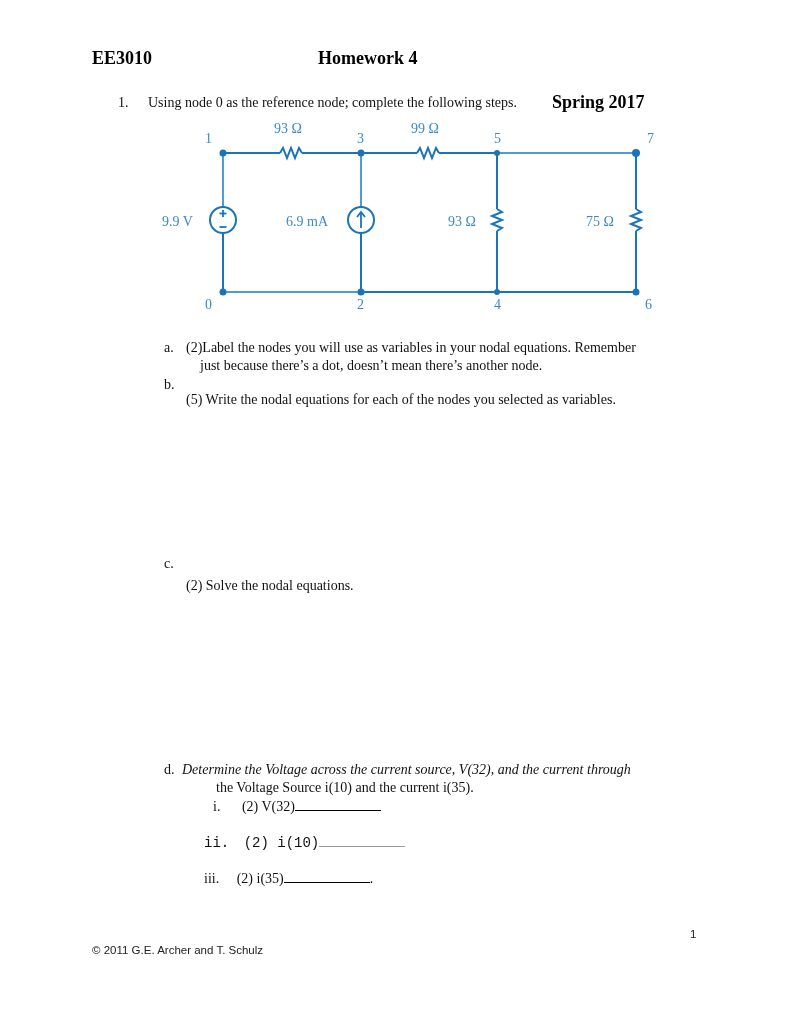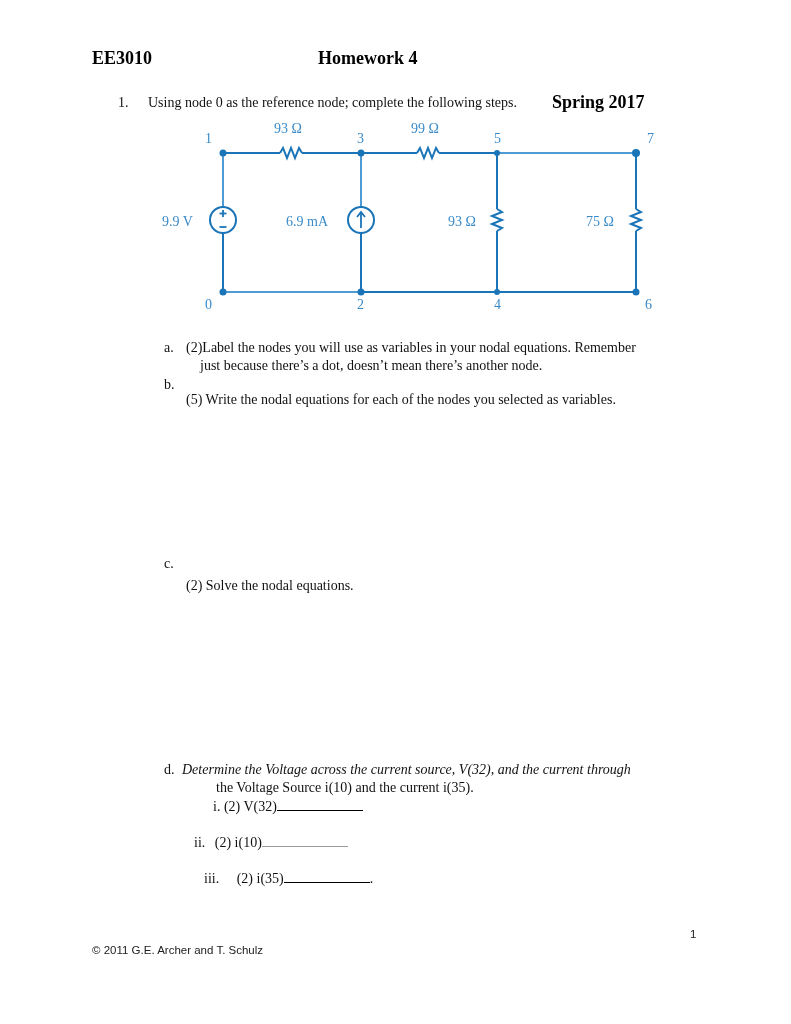--- a/index.html
+++ b/index.html
@@ -102,23 +102,23 @@
 
 <div class="abs body-text" style="left:164px; top:555px;">c.</div>
 <div class="abs body-text" style="left:186px; top:577px;">(2) Solve the nodal equations.</div>
 
 <div class="abs body-text" style="left:164px; top:761px;">d.</div>
 <div class="abs body-text" style="left:182px; top:761px;font-style:italic;">Determine the Voltage across the current source, V(32), and the current through</div>
 <div class="abs body-text" style="left:204px; top:779px;margin-left:12px;">the Voltage Source i(10) and the current i(35).</div>
 
 <div class="abs body-text" style="left:213px; top:798px;">
   <span>i.</span>
-  <span style="margin-left:0;">(2) V(32)</span><span class="blank" style="width:86px;"></span><span></span>
+  <span style="margin-left:18px;">(2) V(32)</span><span class="blank" style="width:86px;"></span><span></span>
 </div>
-<div class="abs body-text" style="left:194px; top:834px;">
+<div class="abs body-text" style="left:204px; top:834px;font-family:Liberation Mono, monospace;">
   <span>ii.</span>
   <span style="margin-left:6px;">(2) i(10)</span><span class="blank light" style="width:86px;"></span><span></span>
 </div>
 <div class="abs body-text" style="left:204px; top:870px;">
   <span>iii.</span>
   <span style="margin-left:14px;">(2) i(35)</span><span class="blank" style="width:86px;"></span><span>.</span>
 </div>
 
 <div class="abs footer" style="left:690px; top:928px;">1</div>
 <div class="abs footer" style="left:92px; top:944px;">© 2011 G.E. Archer and T. Schulz</div>

